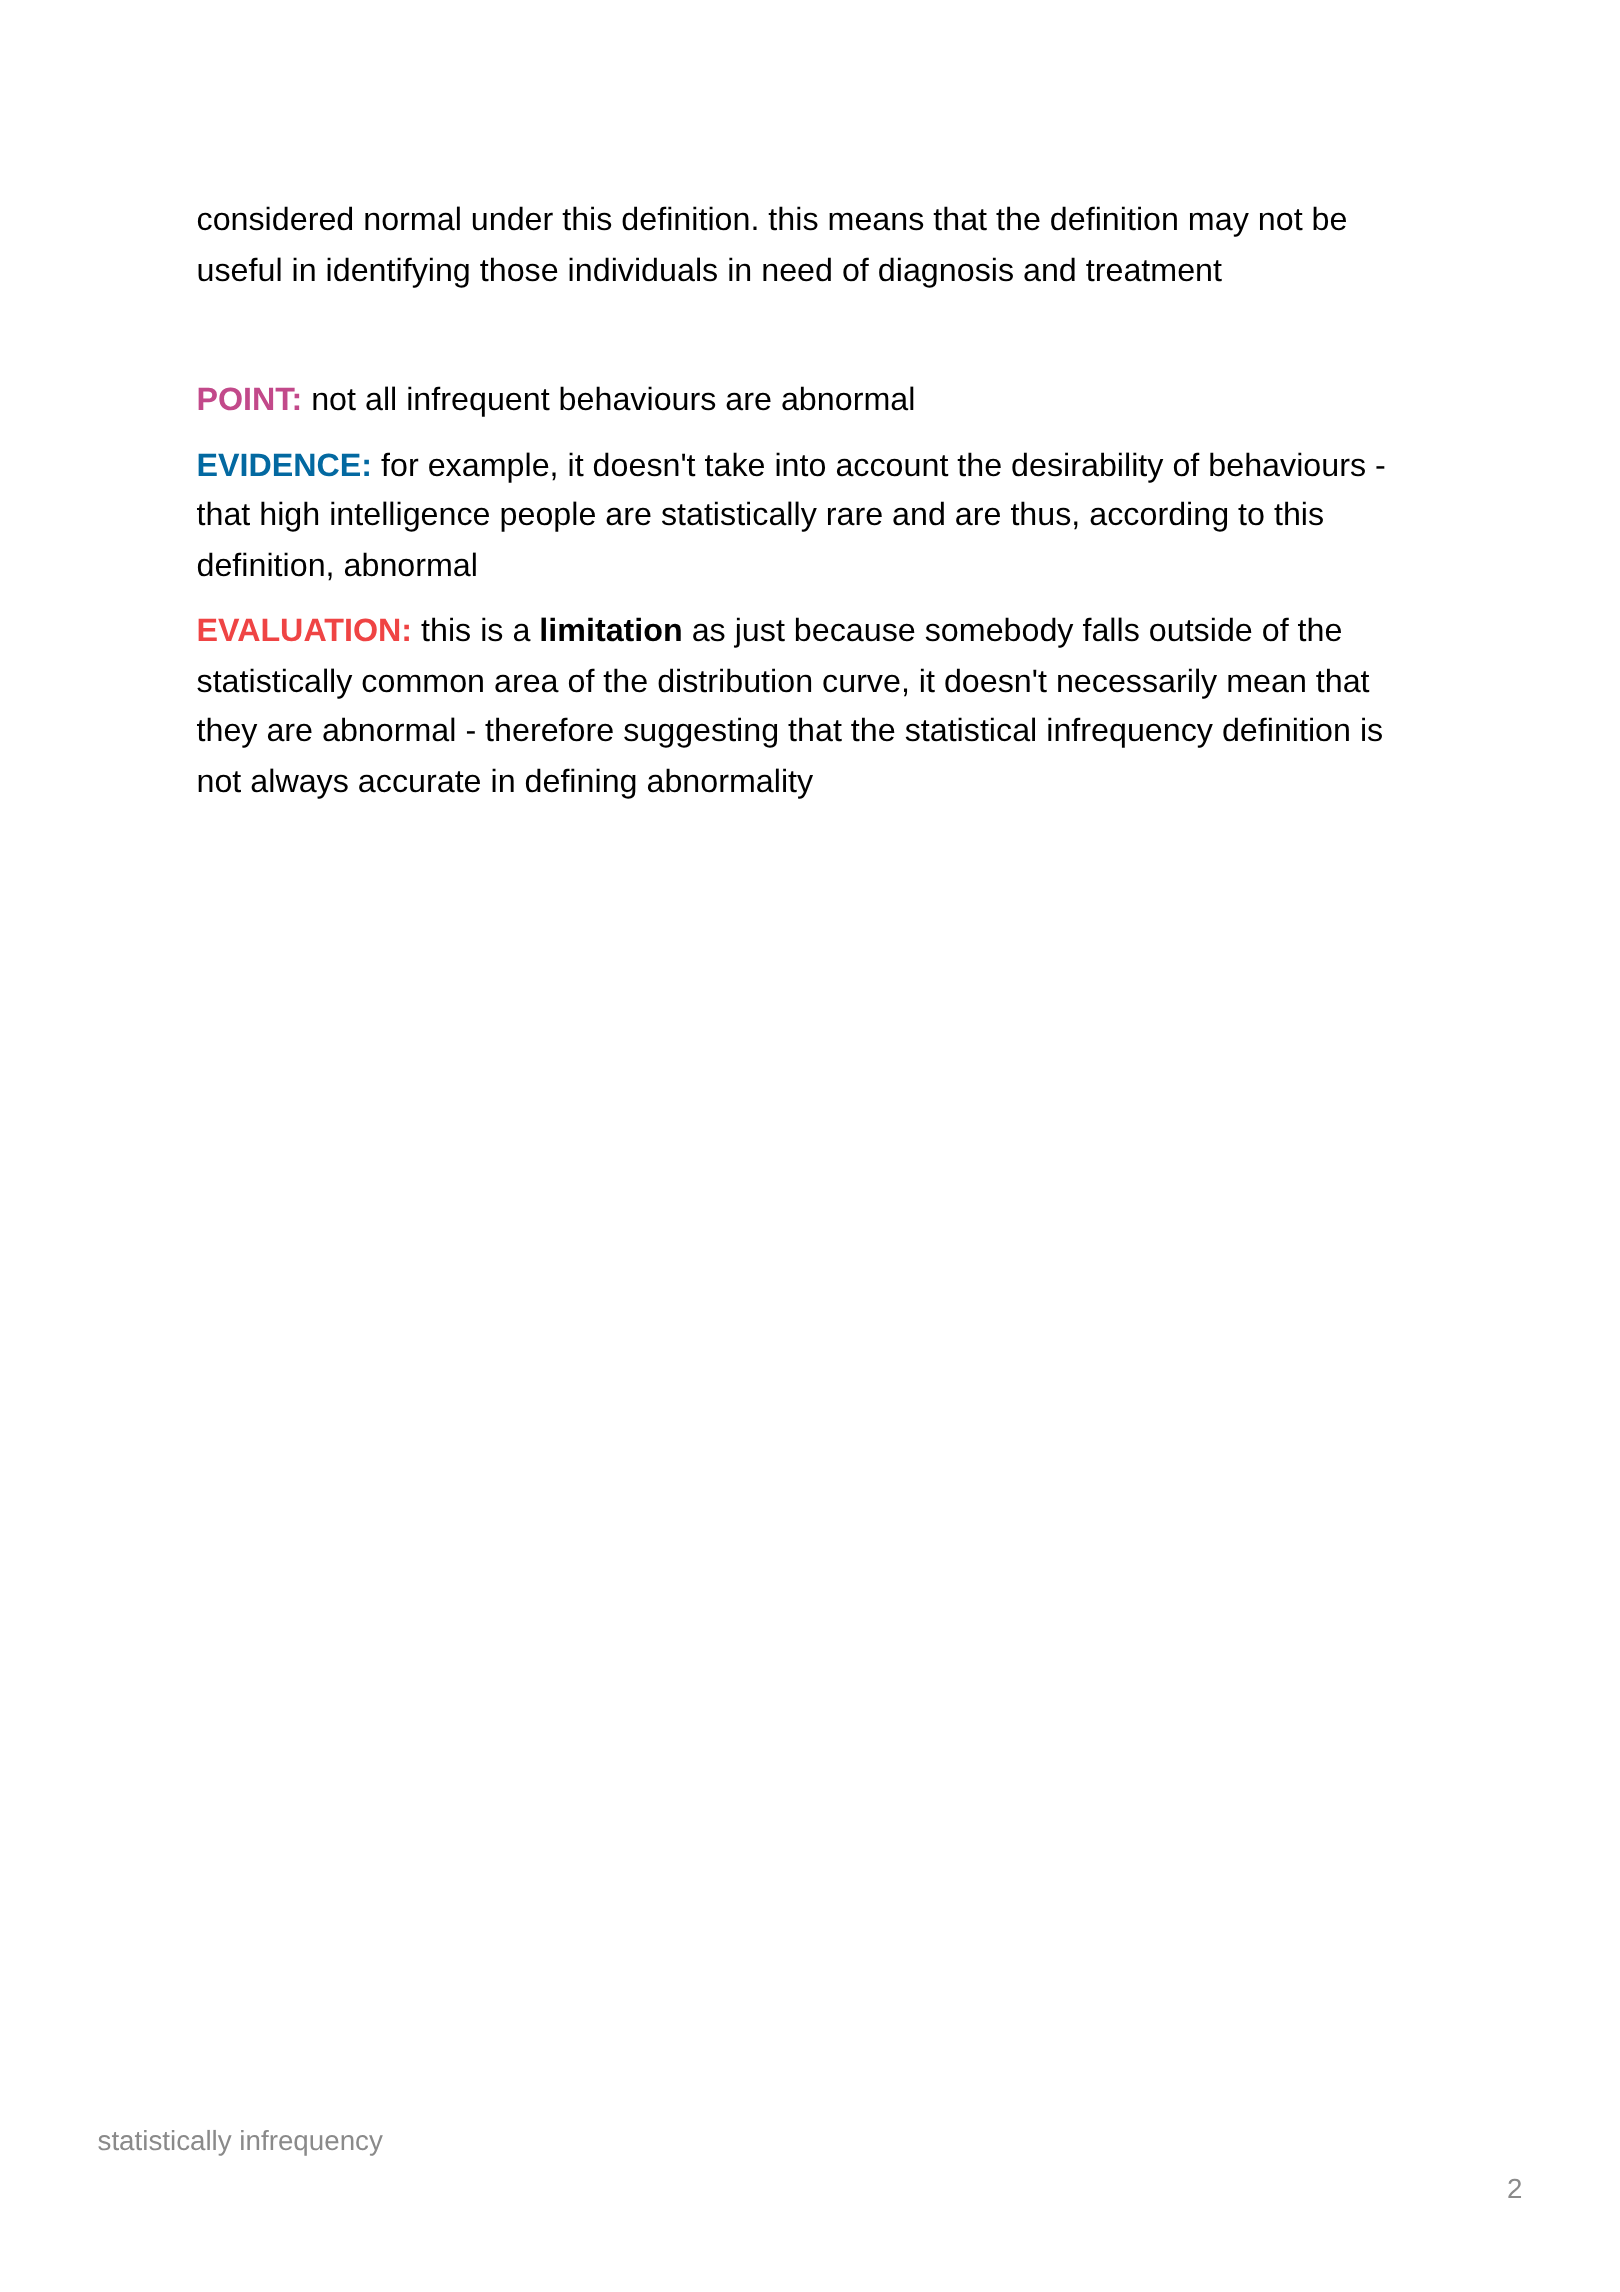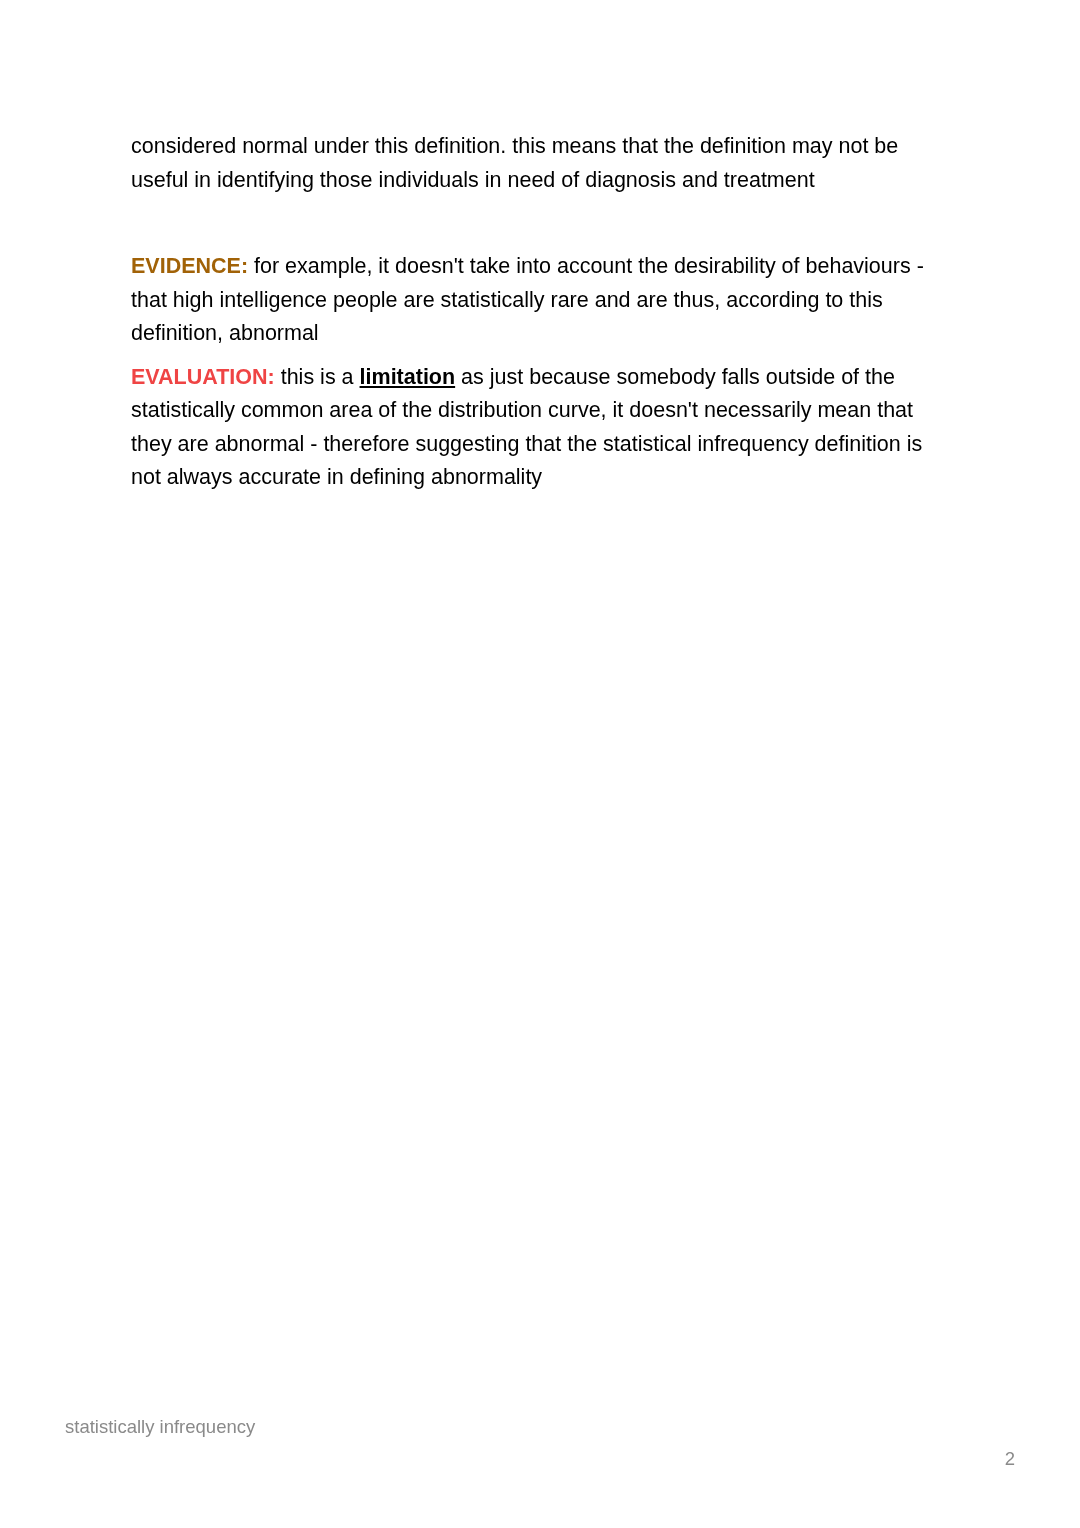--- a/index.html
+++ b/index.html
@@ -35,23 +35,23 @@
     .para.intro {
       margin-bottom: 53px;
     }
     .para.pee {
       margin-bottom: 10px;
     }
     .label {
       font-weight: bold;
     }
     .label.point { color: #c2498a; }
-    .label.evidence { color: #a16207; }
+    .label.evidence { color: #0369a1; }
     .label.evaluation { color: #ef4444; }
-    .bold { font-weight: bold; text-decoration: underline; }
+    .bold { font-weight: bold; }
     .footer-left {
       position: absolute;
       left: 65px;
       top: 1416px;
       font-size: 18.5px;
       color: #8a8a8a;
     }
     .footer-right {
       position: absolute;
       right: 65px;
@@ -60,20 +60,21 @@
       color: #8a8a8a;
     }
   </style>
 </head>
 <body>
 
 <div class="page">
   <div class="content">
     <p class="para intro">considered normal under this definition. this means that the definition may not be useful in identifying those individuals in need of diagnosis and treatment</p>
 
+    <p class="para pee"><span class="label point">POINT:</span><span> not all infrequent behaviours are abnormal</span></p>
 
     <p class="para pee"><span class="label evidence">EVIDENCE:</span><span> for example, it doesn't take into account the desirability of behaviours - that high intelligence people are statistically rare and are thus, according to this definition, abnormal</span></p>
 
     <p class="para pee"><span class="label evaluation">EVALUATION:</span><span> this is a </span><span class="bold">limitation</span><span> as just because somebody falls outside of the statistically common area of the distribution curve, it doesn't necessarily mean that they are abnormal - therefore suggesting that the statistical infrequency definition is not always accurate in defining abnormality</span></p>
   </div>
 
   <div class="footer-left">statistically infrequency</div>
   <div class="footer-right">2</div>
 </div>
 

